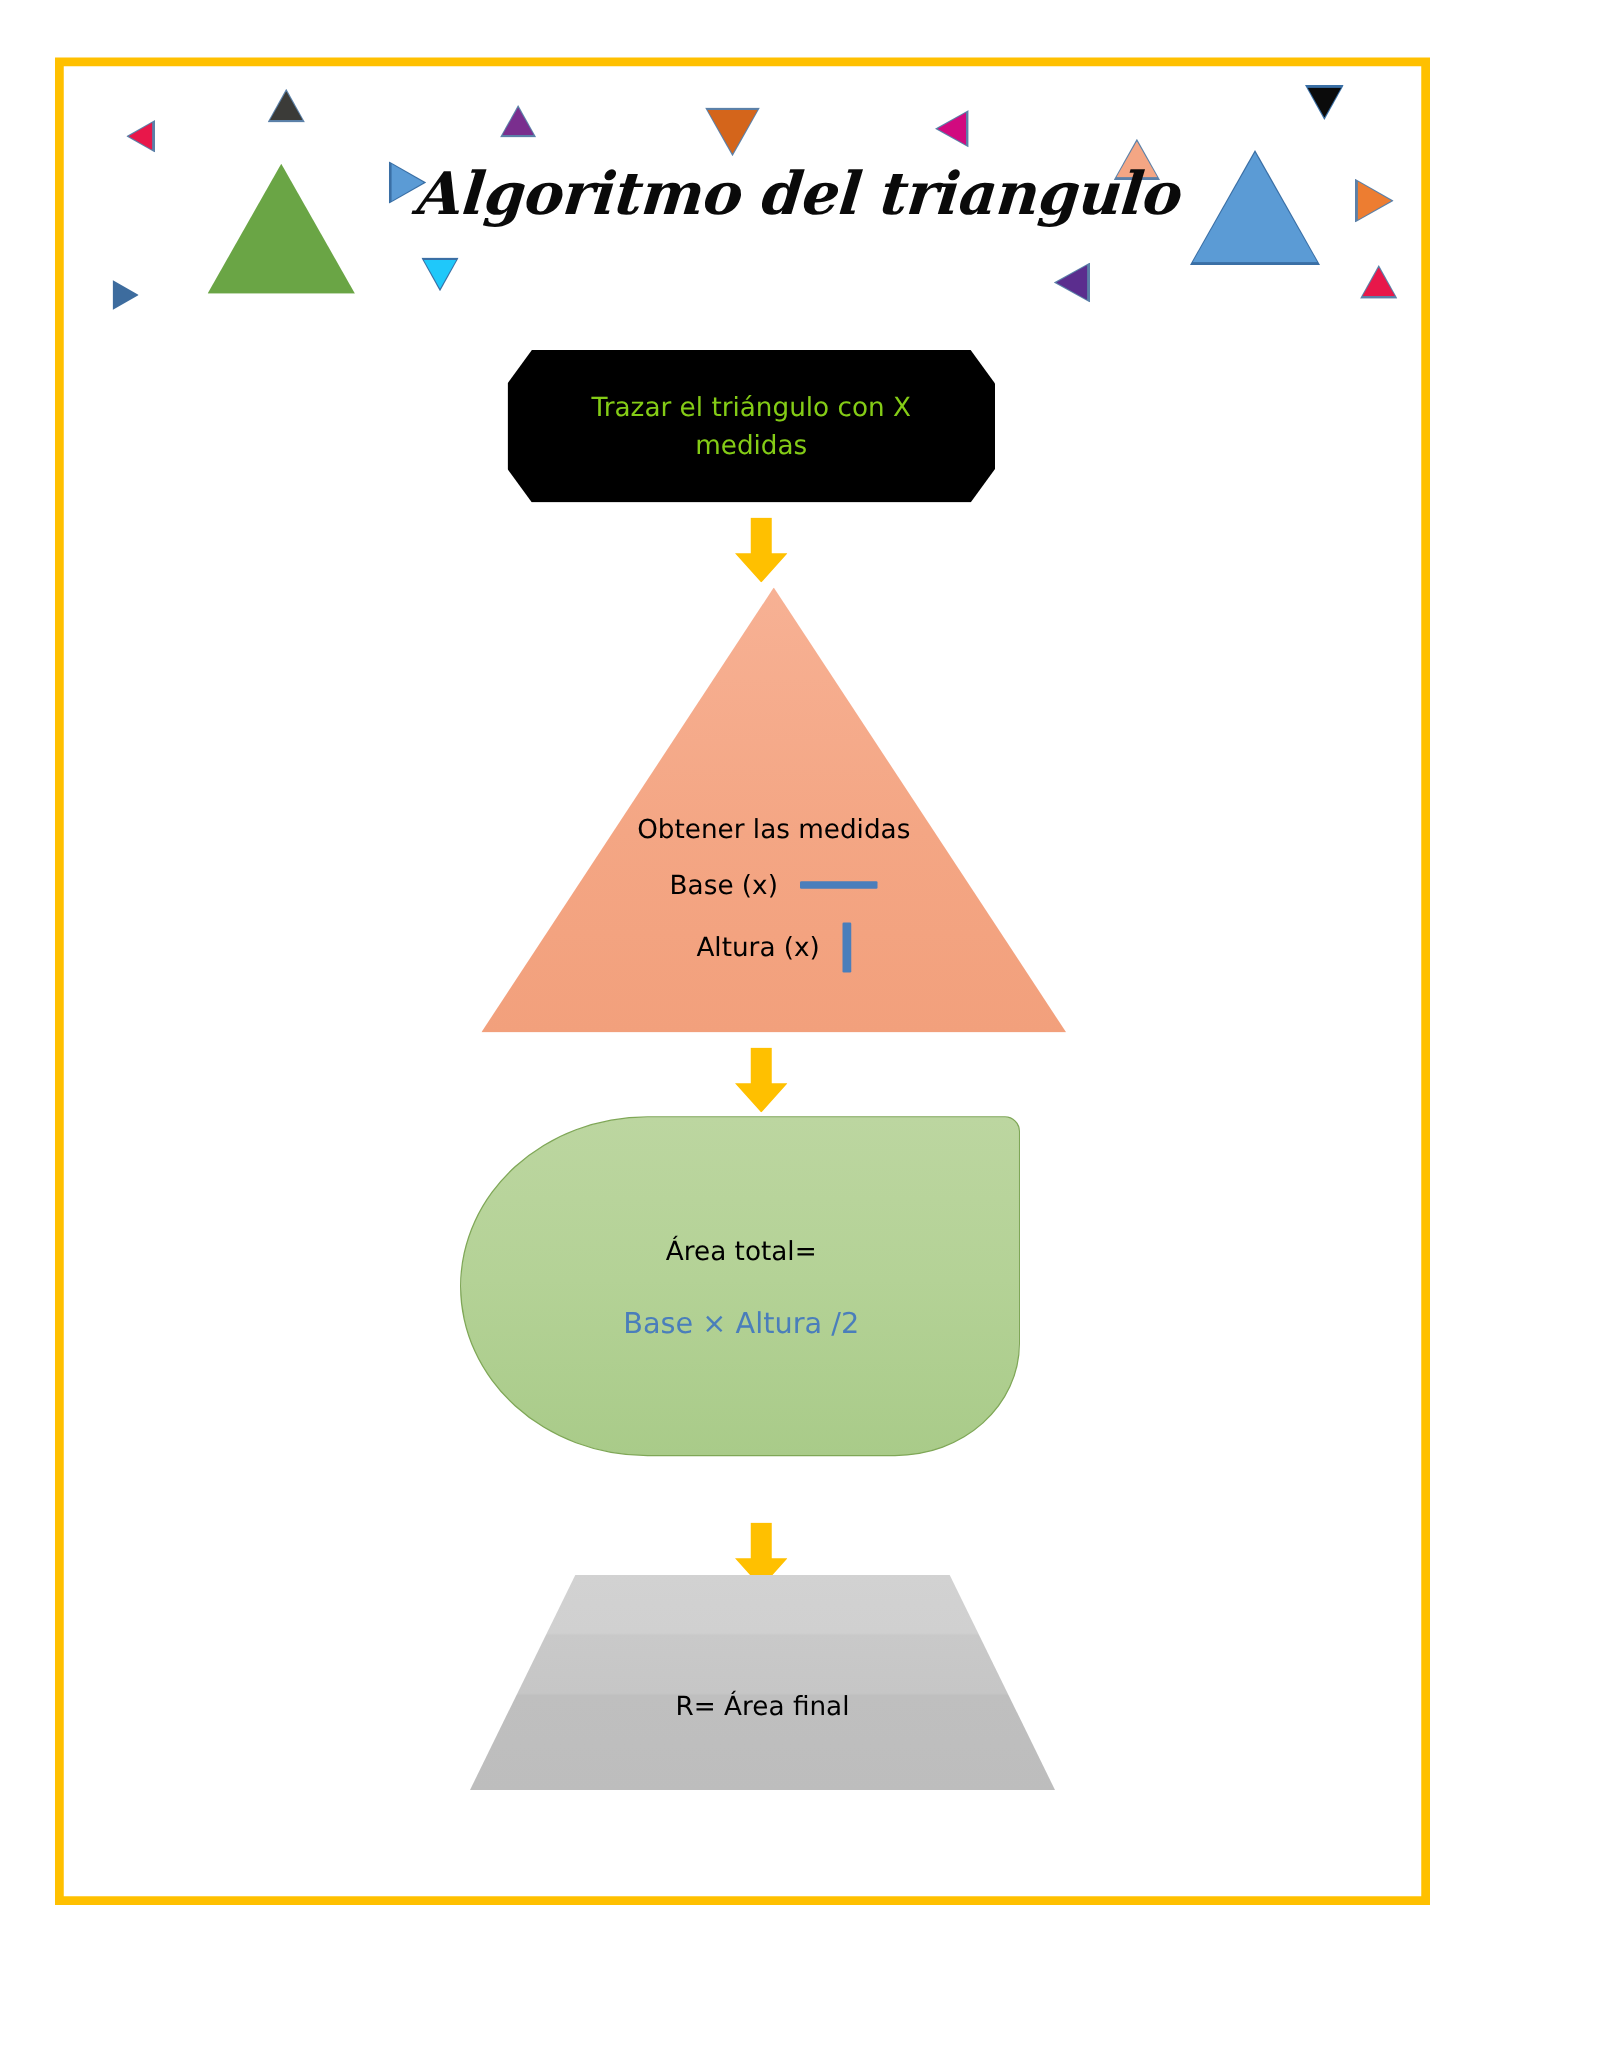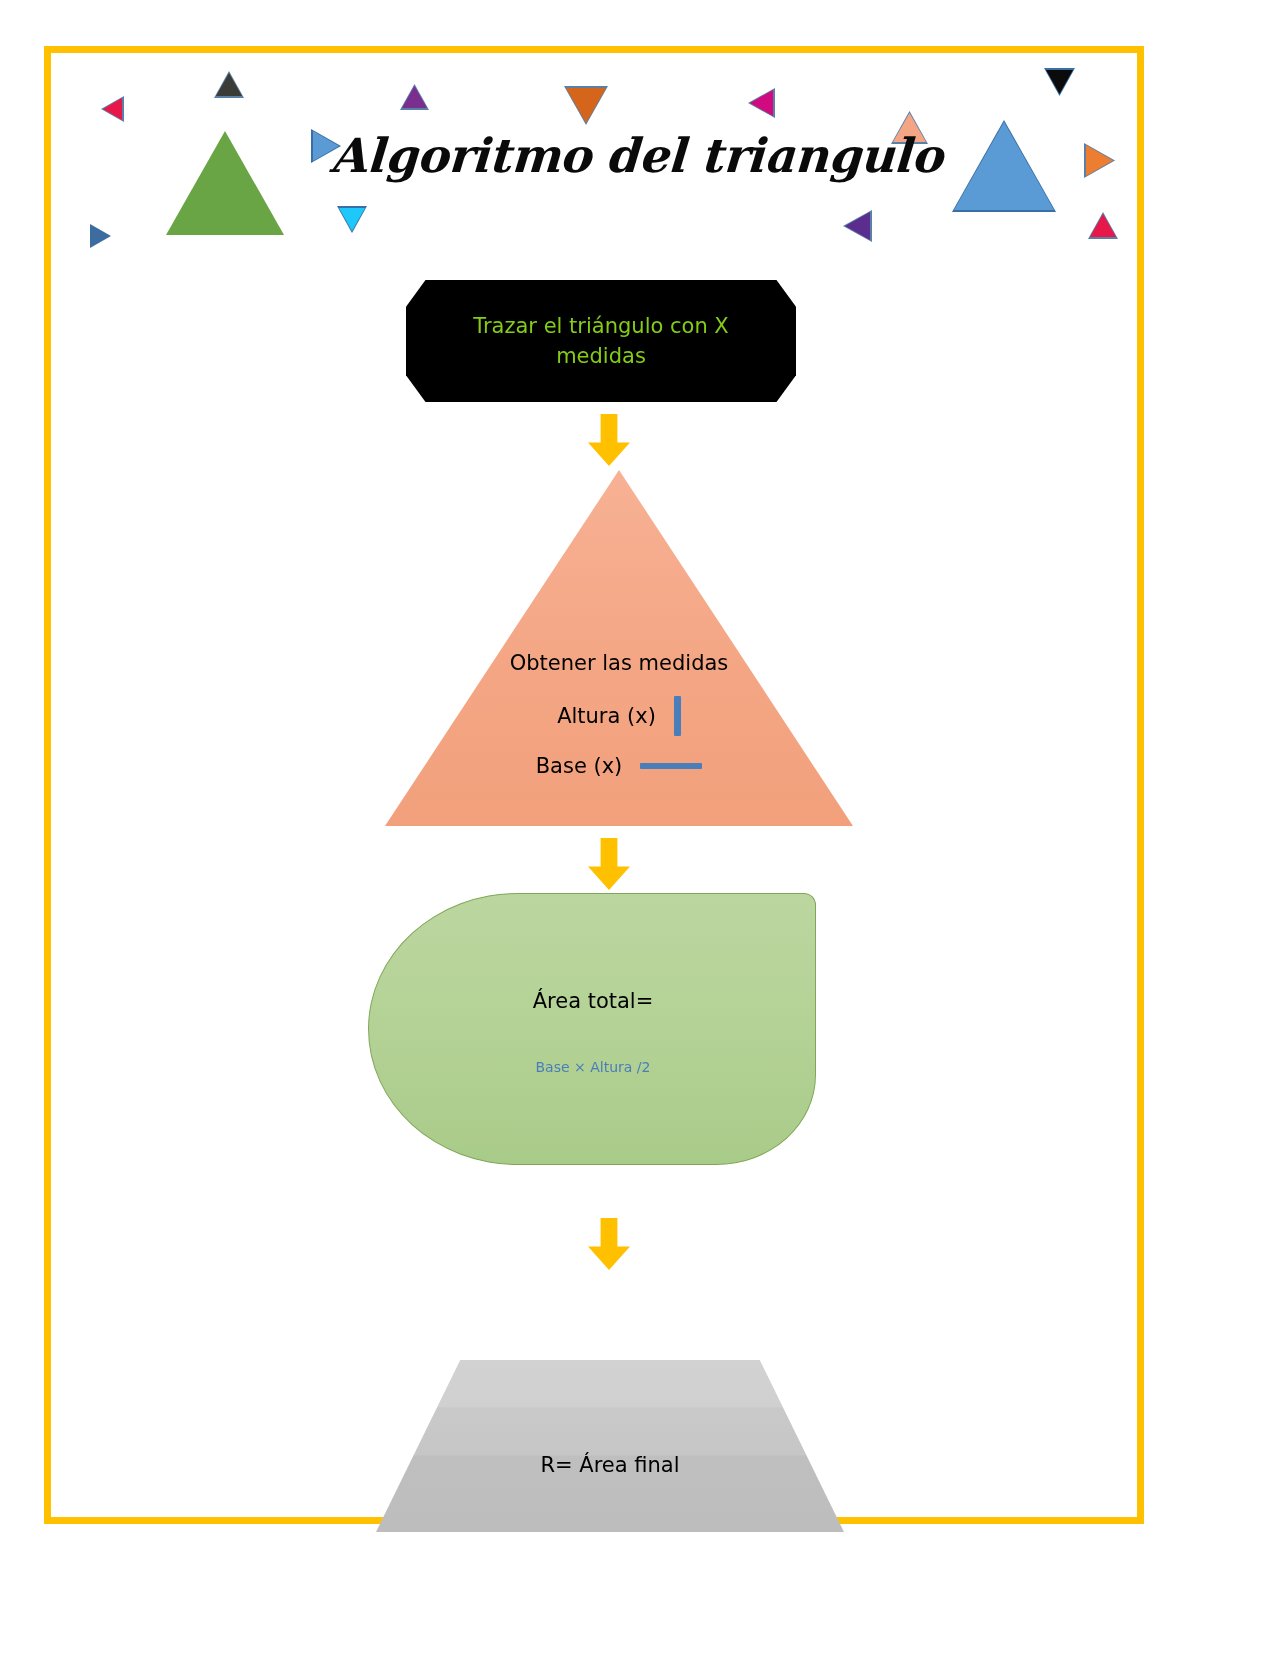--- a/index.html
+++ b/index.html
@@ -137,29 +137,29 @@
   }
   #green-content {
     position: absolute;
     left: 0;
     top: 92px;
     width: 448px;
     text-align: center;
   }
   #green-formula {
     font-family: "DejaVu Sans", sans-serif;
-    font-size: 14px;
+    font-size: 23px;
     color: #4A7EBB;
-    margin-top: 43px;
+    margin-top: 30px;
   }
   
   #node-trapezoid {
     position: absolute;
     left: 376px;
-    top: 1360px;
+    top: 1260px;
     width: 468px;
     height: 172px;
   }
   #node-trapezoid .trap-shape {
     position: absolute;
     inset: 0;
     background: linear-gradient(180deg,#D2D2D2 0%,#D0D0D0 27%,#C9C9C9 28%,#C6C6C6 55%,#BFBFBF 56%,#BDBDBD 100%);
     clip-path: polygon(18% 0%, 82% 0%, 100% 100%, 0% 100%);
   }
   #trapezoid-content {
@@ -266,26 +266,26 @@
   <div class="arrow-down" style="left:588px; top:414px;">
     <div class="glyph-outline"></div>
     <div class="glyph"></div>
   </div>
 
   <div id="node-triangle">
     <div class="tri-shape"></div>
     <div id="triangle-content">
       <div class="node-text headline">Obtener las medidas</div>
       <div class="measure-row">
+        <span class="label">Base (x)</span>
+        <span class="hline"></span>
+      </div>
+      <div class="measure-row">
         <span class="label">Altura (x)</span>
         <span class="vline"></span>
-      </div>
-      <div class="measure-row">
-        <span class="label">Base (x)</span>
-        <span class="hline"></span>
       </div>
     </div>
   </div>
 
   <div class="arrow-down" style="left:588px; top:838px;">
     <div class="glyph-outline"></div>
     <div class="glyph"></div>
   </div>
 
   <div id="node-green">

